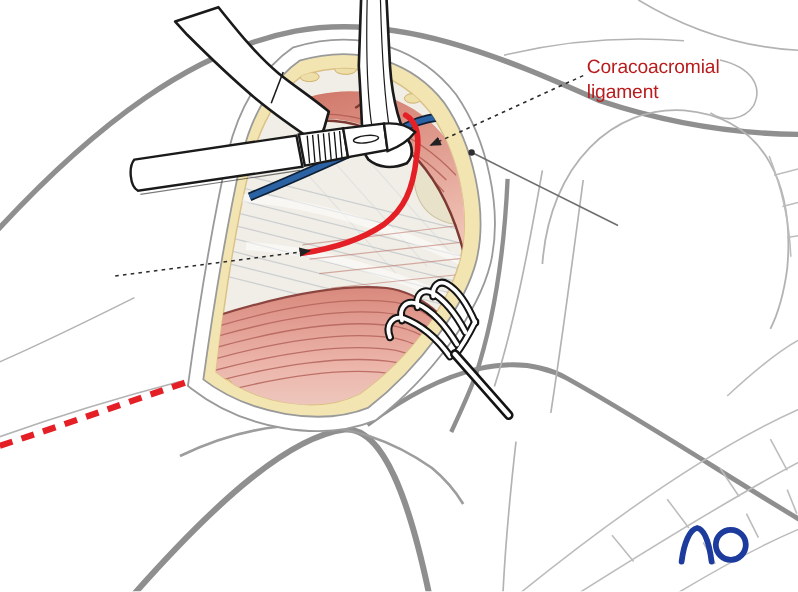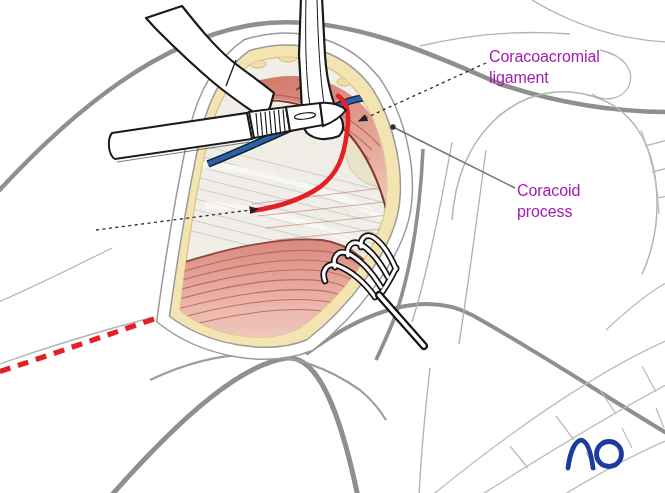--- a/index.html
+++ b/index.html
@@ -2,21 +2,21 @@
 <html><head>
 <meta charset="utf-8">
 <style>
   html,body{margin:0;padding:0;background:#fff;}
   #stage{
     position:relative;width:665px;height:493px;background:#ffffff;overflow:hidden;
     font-family:"Liberation Sans", sans-serif;
   }
   #stage svg{position:absolute;left:0;top:0;}
   .anno{
-    position:absolute;color:#a21caf;font-size:16px;line-height:21px;
+    position:absolute;color:#b91c1c;font-size:16px;line-height:21px;
     letter-spacing:-0.1px;font-weight:400;
   }
   .sr-only{
     position:absolute;width:1px;height:1px;overflow:hidden;clip:rect(0 0 0 0);white-space:nowrap;
   }
 </style>
 </head>
 <body>
 
 <div id="stage">
@@ -228,16 +228,15 @@
     <circle cx="393" cy="127" r="2.7" fill="#2f2f2f" stroke="none"></circle>
   </g>
 
   <g fill="none" stroke="#1c3b9d" stroke-width="4.8" stroke-linecap="round">
     <path d="M568,468 C570,452 575,441 581,440 C587,441 591,452 593,468"></path>
     <circle cx="609" cy="454" r="12.5"></circle>
   </g>
 </svg>
 
 <div class="anno" style="left:489px;top:46px;width:140px;">Coracoacromial ligament</div>
-<div class="anno" style="left:517px;top:180px;width:90px;">Coracoid process</div>
 
 <span class="sr-only">AO</span>
 </div>
 
 </body></html>

